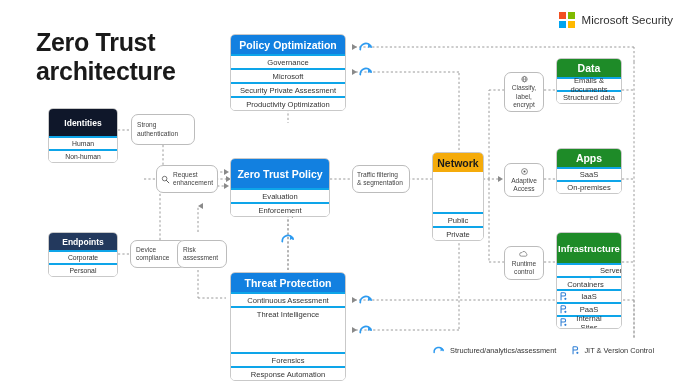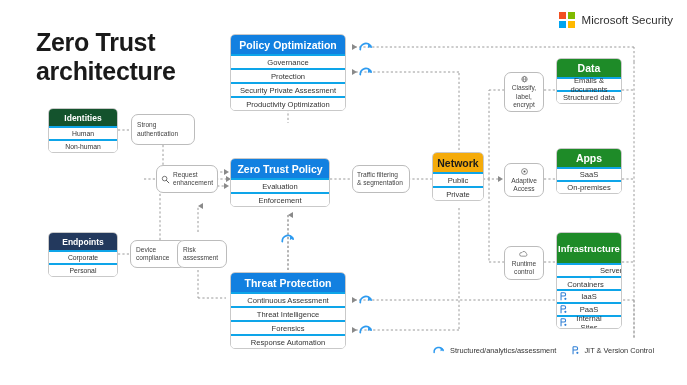--- a/index.html
+++ b/index.html
@@ -156,21 +156,21 @@
     <span class="ms-squares">
       <i style="background:#f25022"></i>
         <i style="background:#7fba00"></i>
       <i style="background:#00a4ef"></i>
         <i style="background:#ffb900"></i>
     </span>
     <span class="ms-logo-text">Microsoft Security</span>
   </div>
 
   <div class="card c-sm" style="left:48px;top:108px;width:70px;">
-    <div class="hdr" style="background:#14532d;height:17px;">Identities</div>
+    <div class="hdr" style="background:#0f172a;height:27px;">Identities</div>
     <div class="row" style="height:13px;">Human</div>
     <div class="row" style="height:13px;">Non-human</div>
   </div>
 
   <div class="card c-sm" style="left:48px;top:232px;width:70px;">
     <div class="hdr" style="background:#23395d;height:17px;">Endpoints</div>
     <div class="row" style="height:13px;">Corporate</div>
     <div class="row" style="height:13px;">Personal</div>
   </div>
 
@@ -219,42 +219,42 @@
     <svg class="nicon" width="10" height="9" viewBox="0 0 18 16">
       <path d="M4.5,11 a3.2,3.2 0 1,1 0.6,-6.3 a4.2,4.2 0 0,1 7.8,1.2 a2.8,2.8 0 0,1 -0.4,5.1 z" fill="none" stroke="#555" stroke-width="1.1"></path>
     </svg>
     <span class="ntext" style="white-space:pre-line;">Runtime
 control</span>
   </div>
 
   <div class="card c-lg" style="left:230px;top:34px;width:116px;">
     <div class="hdr" style="background:#1280e0;height:19px;">Policy Optimization</div>
     <div class="row" style="height:14px;">Governance</div>
-    <div class="row" style="height:14px;">Protection</div>
+    <div class="row" style="height:14px;">Microsoft</div>
     <div class="row" style="height:14px;">Security Private Assessment</div>
     <div class="row" style="height:14px;">Productivity Optimization</div>
   </div>
 
   <div class="card c-lg" style="left:230px;top:158px;width:100px;">
-    <div class="hdr" style="background:#1280e0;height:19px;">Zero Trust Policy</div>
+    <div class="hdr" style="background:#1280e0;height:29px;">Zero Trust Policy</div>
     <div class="row" style="height:14px;">Evaluation</div>
     <div class="row" style="height:14px;">Enforcement</div>
   </div>
 
   <div class="card c-lg" style="left:230px;top:272px;width:116px;">
     <div class="hdr" style="background:#1280e0;height:19px;">Threat Protection</div>
     <div class="row" style="height:14px;">Continuous Assessment</div>
     <div class="row" style="height:14px;">Threat Intelligence</div>
-    <div class="row" style="height:14px;">Forensics</div>
+    <div class="row" style="height:14px;margin-top:32px;">Forensics</div>
     <div class="row" style="height:14px;">Response Automation</div>
   </div>
 
   <div class="card c-lg" style="left:432px;top:152px;width:52px;">
     <div class="hdr" style="background:#f5ab0a;height:19px;color:#1a1a1a;">Network</div>
-    <div class="row" style="height:14px;">Public</div>
+    <div class="row" style="height:14px;margin-top:40px;">Public</div>
     <div class="row" style="height:14px;">Private</div>
   </div>
 
   <div class="card c-lg" style="left:556px;top:58px;width:66px;">
     <div class="hdr" style="background:#1e8b28;height:18px;">Data</div>
     <div class="row" style="height:13px;">Emails &amp; documents</div>
     <div class="row" style="height:13px;">Structured data</div>
   </div>
 
   <div class="card c-lg" style="left:556px;top:148px;width:66px;">

